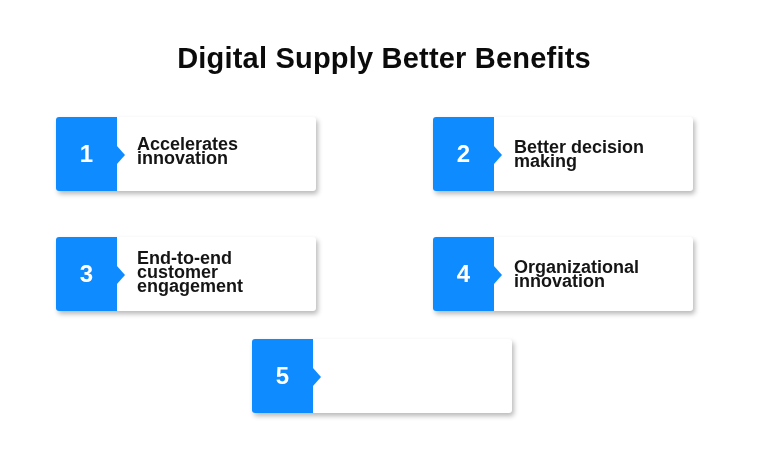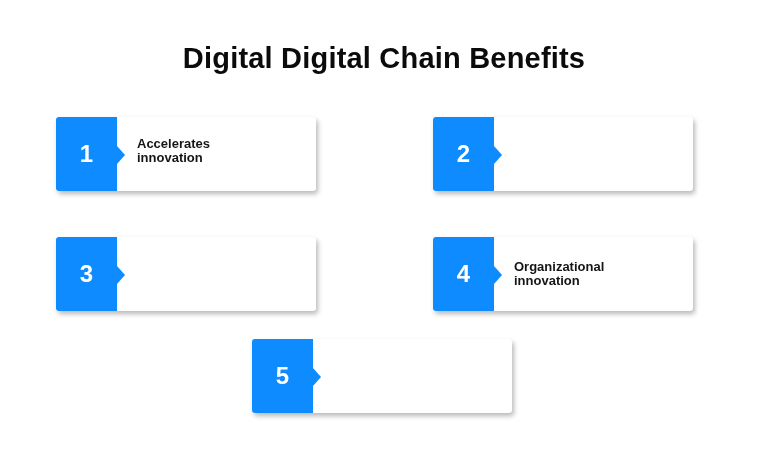--- a/index.html
+++ b/index.html
@@ -22,41 +22,45 @@
     }
     .num-box::after {
       content: ""; position: absolute; right: -8px; top: 29px;
       width: 0; height: 0;
       border-top: 9px solid transparent; border-bottom: 9px solid transparent;
       border-left: 8px solid #0d8bff;
     }
     .label {
       position: absolute; left: 81px; top: 0; height: 74px; width: 175px;
       display: flex; align-items: center;
-      font-size: 13px; font-weight: bold; color: #151515; line-height: 14px;
+      font-size: 18px; font-weight: bold; color: #151515; line-height: 14px;
       white-space: pre-line;
     }
   </style>
 </head>
 <body>
 
-<div class="title">Digital Digital Chain Benefits</div>
+<div class="title">Digital Supply Better Benefits</div>
 
 <div class="card" style="left:56px; top:117px;">
   <div class="num-box">1</div>
   <div class="label" style="top:-3px;">Accelerates
 innovation</div>
 </div>
 
 <div class="card" style="left:433px; top:117px;">
   <div class="num-box">2</div>
+  <div class="label">Better decision
+making</div>
 </div>
 
 <div class="card" style="left:56px; top:237px;">
   <div class="num-box">3</div>
+  <div class="label" style="top:-2px; width:178px;">End-to-end
+customer engagement</div>
 </div>
 
 <div class="card" style="left:433px; top:237px;">
   <div class="num-box">4</div>
   <div class="label">Organizational
 innovation</div>
 </div>
 
 <div class="card" style="left:252px; top:339px;">
   <div class="num-box">5</div>

